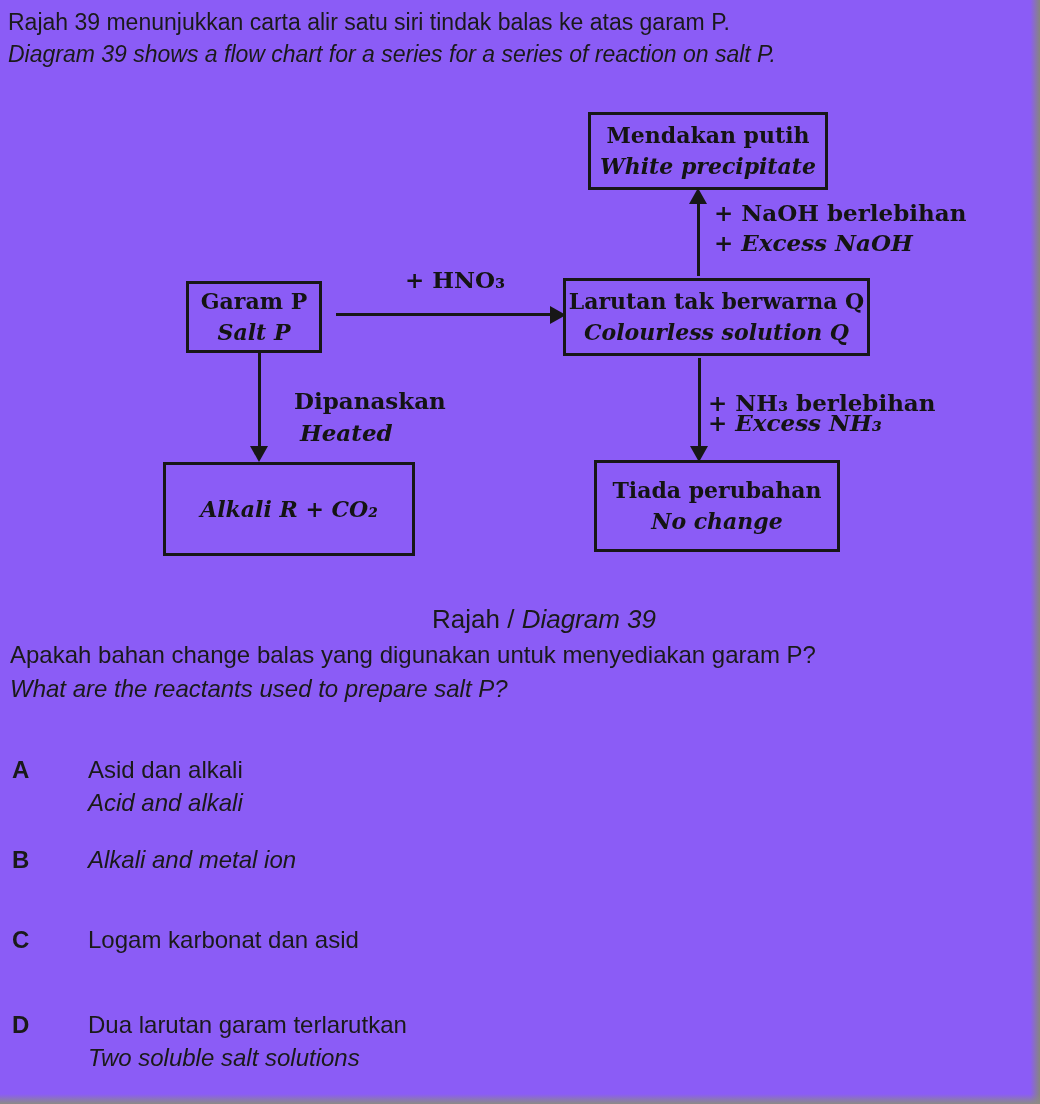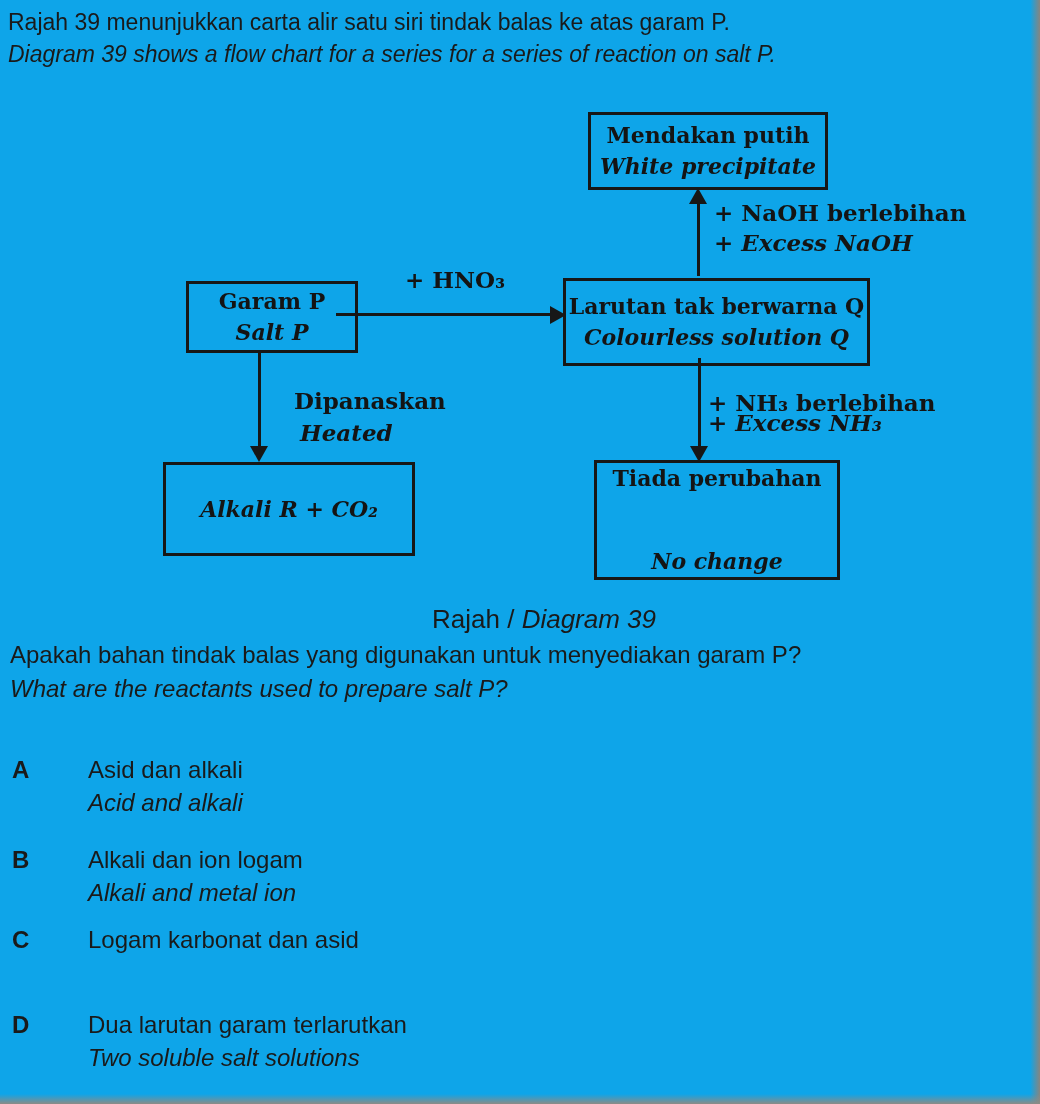--- a/index.html
+++ b/index.html
@@ -1,19 +1,19 @@
 <!DOCTYPE html>
 <html><head>
 <meta charset="utf-8">
 <style>
   * { margin:0; padding:0; box-sizing:border-box; }
   html,body { background:#9a9893; }
   .page {
     position:relative; width:1040px; height:1104px;
-    background:#0ea5e9; overflow:hidden; color:#1a1a1a;
+    background:#8b5cf6; overflow:hidden; color:#1a1a1a;
     font-family:"Liberation Sans", sans-serif;
   }
   .abs { position:absolute; }
   .en { font-style:italic; }
   .intro { left:8px; top:6px; font-size:23px; line-height:32px; width:1010px; }
   .serif { font-family:"DejaVu Serif", serif; font-weight:bold; color:#141414; }
   .dbox {
     border:3px solid #171717; display:flex; flex-direction:column;
     align-items:center; justify-content:center; text-align:center;
     font-size:22px; line-height:31px;
@@ -50,75 +50,74 @@
       <div class="en">White precipitate</div>
     </div>
 
     <div class="abs tri tri-up" style="left:689px; top:188px;"></div>
     <div class="abs vline" style="left:697px; top:203px; width:3px; height:73px;"></div>
     <div class="abs dlabel serif" style="left:714px; top:198px;">+ NaOH berlebihan</div>
     <div class="abs dlabel serif en" style="left:714px; top:228px;">+ Excess NaOH</div>
 
     <div class="abs dlabel serif" style="left:405px; top:265px;">+ HNO₃</div>
 
-    <div class="abs dbox serif" style="left:186px; top:281px; width:172px; height:72px;">
+    <div class="abs dbox serif" style="left:186px; top:281px; width:136px; height:72px;">
       <div>Garam P</div>
       <div class="en">Salt P</div>
     </div>
 
     <div class="abs hline" style="left:336px; top:313px; width:216px; height:3px;"></div>
     <div class="abs tri tri-right" style="left:550px; top:306px;"></div>
 
-    <div class="abs dbox serif" style="left:563px; top:278px; width:307px; height:88px;">
+    <div class="abs dbox serif" style="left:563px; top:278px; width:307px; height:78px;">
       <div>Larutan tak berwarna Q</div>
       <div class="en">Colourless solution Q</div>
     </div>
 
     <div class="abs dlabel serif" style="left:294px; top:386px;">Dipanaskan</div>
     <div class="abs dlabel serif en" style="left:300px; top:418px;">Heated</div>
     <div class="abs vline" style="left:258px; top:353px; width:3px; height:93px;"></div>
     <div class="abs tri tri-down" style="left:250px; top:446px;"></div>
 
     <div class="abs dlabel serif" style="left:708px; top:388px;">+ NH₃ berlebihan</div>
     <div class="abs dlabel serif en" style="left:708px; top:408px;">+ Excess NH₃</div>
     <div class="abs vline" style="left:698px; top:358px; width:3px; height:88px;"></div>
     <div class="abs tri tri-down" style="left:690px; top:446px;"></div>
 
     <div class="abs dbox serif" style="left:163px; top:462px; width:252px; height:94px;">
       <div class="en">Alkali R + CO₂</div>
     </div>
 
-    <div class="abs dbox serif" style="left:594px; top:460px; width:246px; height:120px;justify-content:space-between;">
+    <div class="abs dbox serif" style="left:594px; top:460px; width:246px; height:92px;">
       <div>Tiada perubahan</div>
       <div class="en">No change</div>
     </div>
 
     <div class="abs caption" style="left:432px; top:564px;margin-top:40px;">
       <span>Rajah /</span>
       <span class="en">Diagram 39</span>
     </div>
   </div>
 
   <div class="abs question">
-    <div>Apakah bahan tindak balas yang digunakan untuk menyediakan garam P?</div>
+    <div>Apakah bahan change balas yang digunakan untuk menyediakan garam P?</div>
     <div class="en">What are the reactants used to prepare salt P?</div>
   </div>
 
   <div class="abs option" style="top:753px;">
     <div class="opt-letter">A</div>
     <div>
       <div>Asid dan alkali</div>
       <div class="en">Acid and alkali</div>
     </div>
   </div>
 
   <div class="abs option" style="top:843px;">
     <div class="opt-letter">B</div>
     <div>
-      <div>Alkali dan ion logam</div>
       <div class="en">Alkali and metal ion</div>
     </div>
   </div>
 
   <div class="abs option" style="top:923px;">
     <div class="opt-letter">C</div>
     <div>
       <div>Logam karbonat dan asid</div>
     </div>
   </div>

